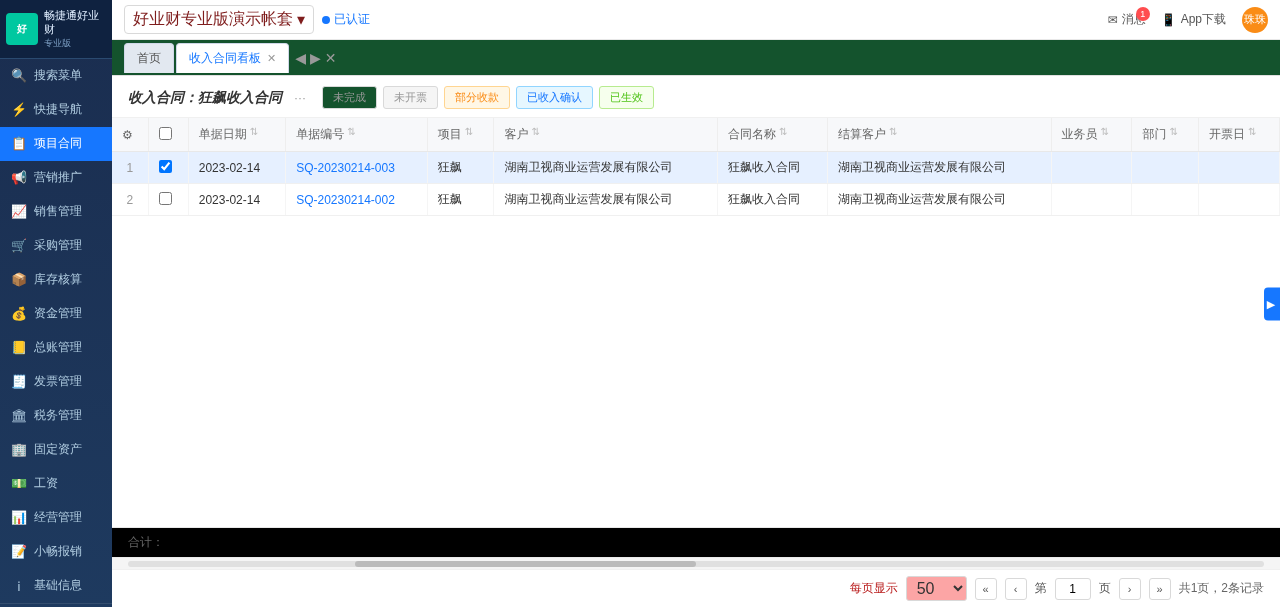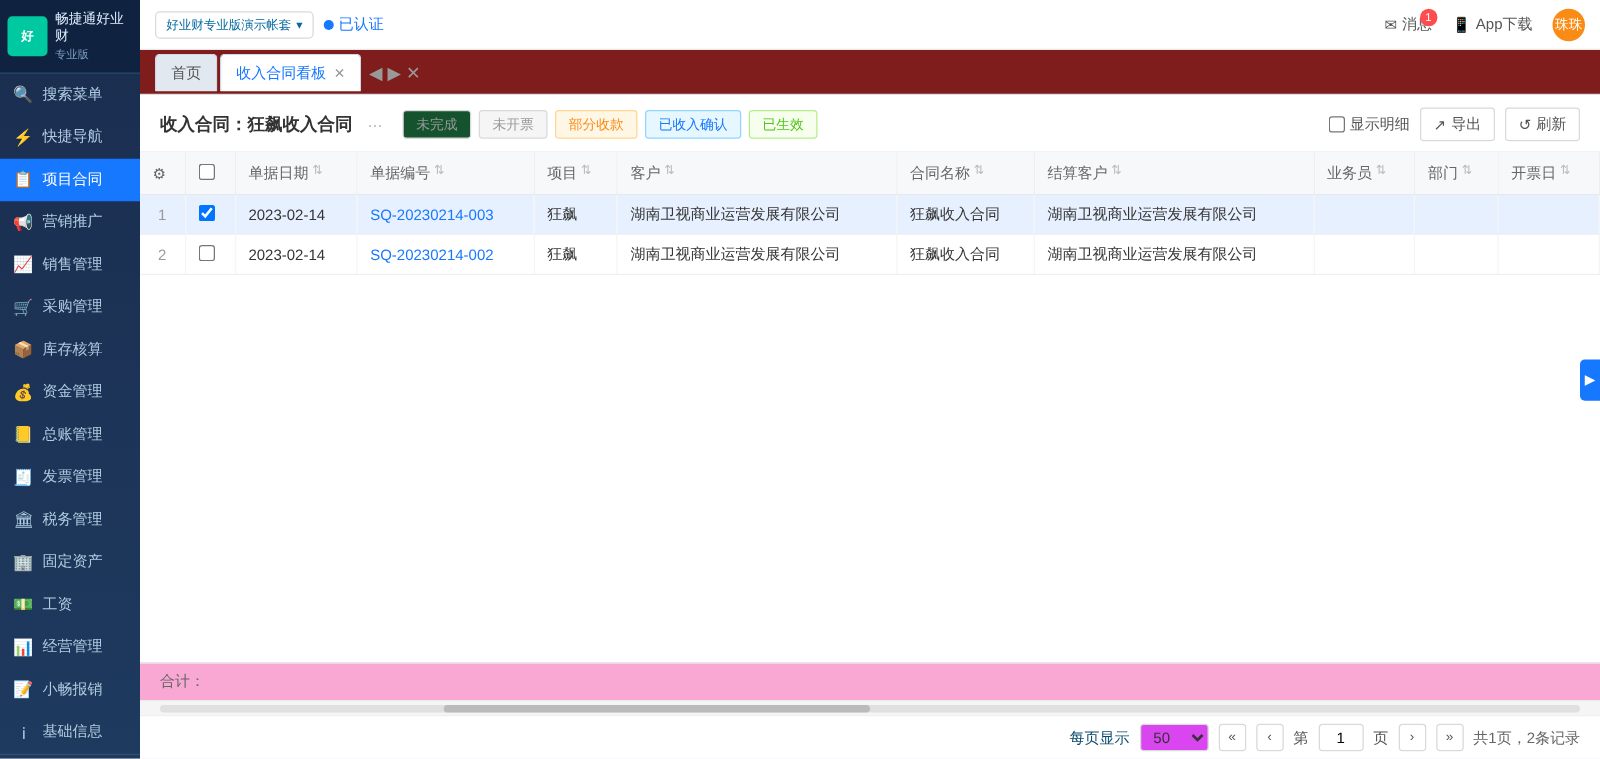--- a/index.html
+++ b/index.html
@@ -14,43 +14,43 @@
     .sidebar-nav-item { display: flex; align-items: center; gap: 6px; padding: 8px 10px; cursor: pointer; color: #b0cce0; font-size: 12px; transition: background 0.2s; }
     .sidebar-nav-item.active { background: #1677ff; color: white; }
     .sidebar-nav-icon { width: 18px; height: 18px; display: flex; align-items: center; justify-content: center; flex-shrink: 0; font-size: 13px; }
     .sidebar-bottom { margin-top: auto; border-top: 1px solid rgba(255,255,255,0.1); padding: 6px 0; }
 
     
     .main { flex: 1; display: flex; flex-direction: column; overflow: hidden; }
 
     
     .topbar { height: 40px; background: #fff; display: flex; align-items: center; padding: 0 12px; border-bottom: 1px solid #e8e8e8; gap: 8px; flex-shrink: 0; }
-    .topbar-selector { display: flex; align-items: center; gap: 4px; font-size: 10px; color: #0369a1; cursor: pointer; padding: 3px 8px; border: 1px solid #d9d9d9; border-radius: 4px; background: #fff; }
+    .topbar-selector { display: flex; align-items: center; gap: 4px; font-size: 16px; color: #7f1d1d; cursor: pointer; padding: 3px 8px; border: 1px solid #d9d9d9; border-radius: 4px; background: #fff; }
     .topbar-certified { display: flex; align-items: center; gap: 4px; color: #1677ff; font-size: 12px; }
     .topbar-certified-dot { width: 8px; height: 8px; background: #1677ff; border-radius: 50%; }
     .topbar-right { margin-left: auto; display: flex; align-items: center; gap: 16px; }
     .topbar-action { display: flex; align-items: center; gap: 4px; cursor: pointer; color: #555; font-size: 12px; position: relative; }
     .topbar-notif-badge { position: absolute; top: -4px; right: -4px; background: #ff4d4f; color: white; border-radius: 50%; width: 14px; height: 14px; font-size: 9px; display: flex; align-items: center; justify-content: center; }
     .topbar-avatar { width: 26px; height: 26px; border-radius: 50%; background: #fa8c16; color: white; display: flex; align-items: center; justify-content: center; font-size: 11px; }
 
     
     .content { flex: 1; display: flex; flex-direction: column; overflow: hidden; background: #f5f6fa; }
 
     
-    .tab-bar { display: flex; align-items: center; background: #7f1d1d; padding: 0 12px; flex-shrink: 0; height: 36px; gap: 2px; border-bottom: 1px solid #e0e0e0; }
+    .tab-bar { display: flex; align-items: center; background: #14532d; padding: 0 12px; flex-shrink: 0; height: 36px; gap: 2px; border-bottom: 1px solid #e0e0e0; }
     .tab-item { display: flex; align-items: center; gap: 4px; padding: 6px 12px; background: #e2e8f0; border-radius: 4px 4px 0 0; cursor: pointer; font-size: 12px; color: #555; border: 1px solid #d0d8e8; border-bottom: none; }
     .tab-item.active { background: #fff; color: #1677ff; border-color: #d0d8e8; }
     .tab-close { color: #999; font-size: 11px; margin-left: 2px; }
 
     
     .page { flex: 1; display: flex; flex-direction: column; overflow: hidden; background: #fff; margin: 0; }
 
     
     .page-header { padding: 10px 16px 8px; background: #fff; border-bottom: 1px solid #f0f0f0; display: flex; align-items: center; gap: 8px; flex-shrink: 0; }
-    .page-title { font-size: 14px; font-weight: 600; color: #333; }
+    .page-title { font-size: 14px; font-weight: 600; color: #333; font-style: italic; }
     .page-more { color: #999; cursor: pointer; padding: 0 4px; }
     .status-btn { padding: 3px 10px; border-radius: 3px; font-size: 11px; cursor: pointer; border: 1px solid; }
     .status-incomplete { background: #14532d; color: #999; border-color: #d9d9d9; }
     .status-uninvoiced { background: #f5f5f5; color: #999; border-color: #d9d9d9; }
     .status-partial { background: #fff7e6; color: #fa8c16; border-color: #ffd591; }
     .status-confirmed { background: #e6f7ff; color: #1677ff; border-color: #91d5ff; text-align: center; }
     .status-active { background: #f6ffed; color: #52c41a; border-color: #b7eb8f; }
     .page-actions { margin-left: auto; display: flex; align-items: center; gap: 8px; }
     .page-action-btn { display: flex; align-items: center; gap: 4px; padding: 4px 10px; border: 1px solid #d9d9d9; border-radius: 3px; background: #fff; cursor: pointer; font-size: 12px; color: #555; }
     .checkbox-label { display: flex; align-items: center; gap: 4px; font-size: 12px; color: #555; }
@@ -66,32 +66,32 @@
     thead th { background: #f7f8fa; color: #666; padding: 8px 10px; text-align: left; font-weight: 500; border-bottom: 1px solid #e8e8e8; border-right: 1px solid #eee; white-space: nowrap; position: sticky; top: 0; z-index: 1; }
     thead th:first-child { width: 36px; }
     tbody td { padding: 7px 10px; border-bottom: 1px solid #f0f0f0; border-right: 1px solid #f5f5f5; color: #333; white-space: nowrap; }
     tbody tr.selected { background: #e6f0ff; }
     tbody tr td:first-child { text-align: center; color: #999; }
     .link-text { color: #1677ff; cursor: pointer; text-decoration: none; }
     .col-sort { display: flex; gap: 3px; }
     .sort-icon { color: #bbb; font-size: 10px; }
 
     
-    .footer-bar { background: #f9a8d4; border-top: 1px solid #e8e8e8; padding: 6px 16px; display: flex; align-items: flex-end; font-size: 12px; color: #666; flex-shrink: 0; }
+    .footer-bar { background: #000000; border-top: 1px solid #e8e8e8; padding: 6px 16px; display: flex; align-items: flex-end; font-size: 12px; color: #666; flex-shrink: 0; }
     .footer-total-label { font-weight: 500; }
 
     
     .scrollbar-area { height: 12px; background: #f5f5f5; border-top: 1px solid #ebebeb; display: flex; align-items: center; padding: 0 16px; flex-shrink: 0; }
     .scrollbar-track { flex: 1; height: 6px; background: #e0e0e0; border-radius: 3px; position: relative; }
     .scrollbar-thumb { position: absolute; left: 20%; width: 30%; height: 100%; background: #bbb; border-radius: 3px; }
 
     
     .pagination { display: flex; align-items: center; justify-content: flex-end; padding: 6px 16px; gap: 8px; font-size: 12px; color: #555; flex-shrink: 0; background: #fff; border-top: 1px solid #f0f0f0; }
-    .page-size-label { color: #0c4a6e; margin-left: 24px; }
-    .page-size-select { border: 1px solid #d9d9d9; border-radius: 3px; padding: 2px 6px; font-size: 12px; color: #333; background: #d946ef; cursor: pointer; }
+    .page-size-label { color: #b91c1c; margin-left: 24px; }
+    .page-size-select { border: 1px solid #d9d9d9; border-radius: 3px; padding: 2px 6px; font-size: 16px; color: #333; background: #fca5a5; cursor: pointer; }
     .page-btn { width: 22px; height: 22px; border: 1px solid #d9d9d9; border-radius: 3px; background: #fff; cursor: pointer; display: flex; align-items: center; justify-content: center; color: #555; font-size: 11px; }
     .page-btn:disabled { color: #ccc; cursor: not-allowed; }
     .page-input { width: 36px; height: 22px; border: 1px solid #d9d9d9; border-radius: 3px; text-align: center; font-size: 12px; }
     .page-info { color: #666; }
 
     
     .right-edge-btn { position: fixed; right: 0; top: 50%; transform: translateY(-50%); background: #1677ff; color: white; width: 16px; padding: 8px 0; font-size: 10px; cursor: pointer; border-radius: 4px 0 0 4px; writing-mode: vertical-rl; display: flex; align-items: center; justify-content: center; }
 
     
     input[type="checkbox"] { cursor: pointer; }
@@ -231,34 +231,20 @@
       <div class="page-header">
         <span class="page-title">收入合同：狂飙收入合同</span>
         <span class="page-more">···</span>
         <div id="status-btns" style="display:flex;gap:6px;margin-left:4px;">
             <button class="status-btn status-incomplete">未完成</button>
             <button class="status-btn status-uninvoiced">未开票</button>
             <button class="status-btn status-partial">部分收款</button>
             <button class="status-btn status-confirmed">已收入确认</button>
             <button class="status-btn status-active">已生效</button>
           </div>
-        <div class="page-actions">
-          <label class="checkbox-label">
-            <input type="checkbox" style="">
-            <span>显示明细</span>
-          </label>
-          <button class="page-action-btn">
-            <span>↗</span>
-            <span>导出</span>
-          </button>
-          <button class="page-action-btn">
-            <span>↺</span>
-            <span>刷新</span>
-          </button>
-        </div>
       </div>
 
 
       <div class="table-container">
         <table>
           <thead id="table-head">
               <tr>
                 <th><span style="cursor:pointer">⚙</span></th>
                 <th><input type="checkbox" style=""></th>
                 <th>

